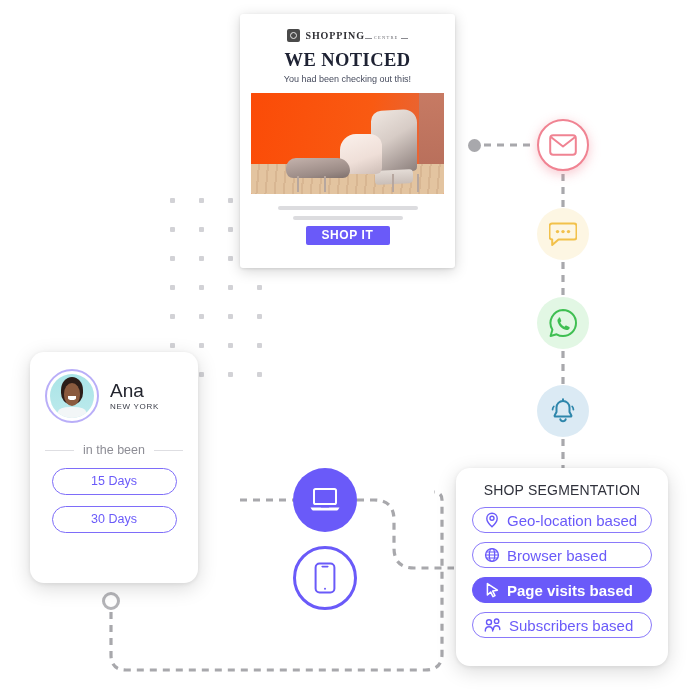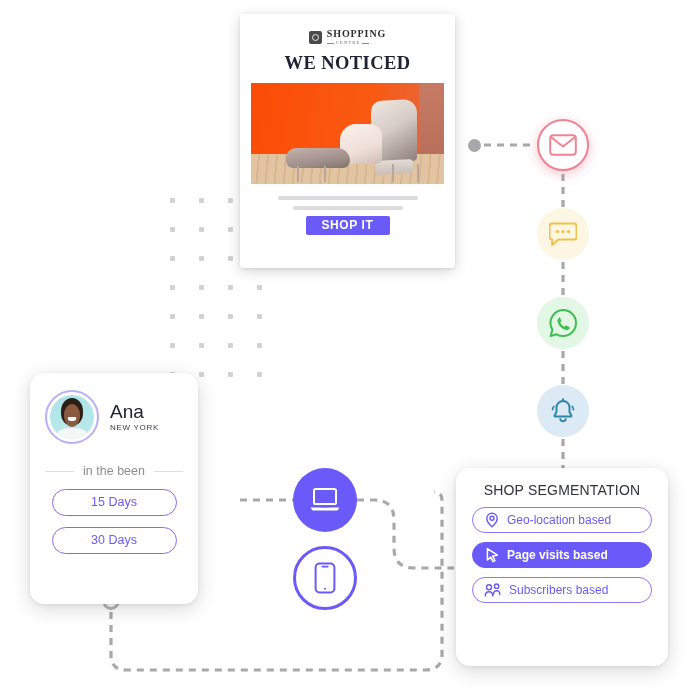--- a/index.html
+++ b/index.html
@@ -36,21 +36,21 @@
     background: #ffffff; border-radius: 3px;
     box-shadow: 0 3px 14px rgba(0,0,0,.17), 0 1px 3px rgba(0,0,0,.10);
     overflow: hidden;
   }
   .brand-row { display: flex; align-items: center; justify-content: center; gap: 5px; margin-top: 15px; }
   .brand-mark {
     width: 13px; height: 13px; border-radius: 2px; background: #4a4a4a;
     display: flex; align-items: center; justify-content: center;
   }
   .brand-mark span { width: 7px; height: 7px; border-radius: 50%; border: 1.5px solid #e8e8e8; }
-  .brand-text { display: flex; flex-direction: column; align-items: flex-start; line-height: 1; }
+  .brand-text { display: flex; flex-direction: row; align-items: flex-end; line-height: 1; }
   .brand-name { font-size: 10px; letter-spacing: .9px; color: #2e2e33; font-family: "Liberation Serif", serif; font-weight: 700; }
   .brand-sub { font-size: 4.5px; letter-spacing: 1.2px; color: #6a6a70; margin-top: 1.5px;
                font-family: "Liberation Serif", serif; position: relative; padding: 0 9px; }
   .brand-sub::before, .brand-sub::after {
     content: ""; position: absolute; top: 50%; width: 7px; height: 1px; background: #8a8a90;
   }
   .brand-sub::before { left: 0; } .brand-sub::after { right: 0; }
 
   .headline { text-align: center; font-size: 18.5px; font-weight: 700; color: #1e2233;
               letter-spacing: .4px; margin-top: 8px; font-family: "Liberation Serif", serif; }
@@ -97,21 +97,21 @@
   .chan.push  { left: 537px; top: 385px; background:#dbeaf4; }
 
   
   .device { position: absolute; width: 64px; height: 64px; border-radius: 50%;
             display:flex; align-items:center; justify-content:center; }
   .device.laptop { left: 293px; top: 468px; background:#6a5af9; }
   .device.mobile { left: 293px; top: 546px; background:#fff; border: 3px solid #6a5af9; }
 
   
   .person-card {
-    position:absolute; left: 30px; top: 373px; width: 168px; height: 231px;
+    position:absolute; left: 30px; top: 352px; width: 168px; height: 231px;
     background:#fff; border-radius: 14px;
     box-shadow: 0 5px 20px rgba(0,0,0,.15), 0 1px 4px rgba(0,0,0,.08);
     padding: 14px 15px;
   }
   .person-row { display:flex; align-items:center; gap: 11px; margin-top: 3px; }
   .avatar { width: 54px; height: 54px; border-radius:50%; border: 2px solid #b9aef8;
             padding: 3px; flex: none; }
   .avatar-inner { width:100%; height:100%; border-radius:50%; overflow:hidden; position:relative;
                   background: linear-gradient(#a9e4e7,#bdeaec); }
   .av-hair { position:absolute; left:24%; top:6%; width:52%; height:62%; border-radius:50% 50% 42% 42%; background:#2c1d18; }
@@ -136,21 +136,21 @@
   .seg-panel {
     position:absolute; left: 456px; top: 468px; width: 212px; height: 198px;
     background:#fff; border-radius: 14px;
     box-shadow: 0 5px 20px rgba(0,0,0,.15), 0 1px 4px rgba(0,0,0,.08);
     padding: 14px 16px;
   }
   .seg-title { font-size: 14px; color:#30323c; text-align:center; letter-spacing: .2px; }
   .seg-pill {
     display:flex; align-items:center; gap: 7px; height: 26px; margin-top: 9px;
     border: 1.5px solid #8a79fa; border-radius: 14px; padding: 0 11px;
-    color:#6a5af9; font-size: 12px; background:#fff; cursor:pointer;
+    color:#6a5af9; font-size: 15px; background:#fff; cursor:pointer;
     font-family:"Liberation Sans",sans-serif;
   }
   .seg-pill.active { background:#6a5af9; border-color:#6a5af9; color:#fff;font-weight:bold; }
   .seg-pill svg { flex: none; }
 </style>
 </head>
 <body>
 
 <div id="stage">
 
@@ -206,20 +206,21 @@
       <span class="brand-mark">
           <span></span>
         </span>
       <span class="brand-text">
         <span class="brand-name">SHOPPING</span>
         <span class="brand-sub">CENTRE</span>
       </span>
     </div>
 
     <div class="headline">WE NOTICED</div>
+    <div class="subline">You had been checking out this!</div>
 
     <div class="hero">
       <div class="hero-wall"></div>
       <div class="hero-wall-right"></div>
       <div class="hero-floor"></div>
       <div class="chair-a"></div>
       <div class="chair-b"></div>
       <div class="ottoman"></div>
       <div class="leg" style="left:24%; height:16%;"></div>
       <div class="leg" style="left:38%; height:16%;"></div>
@@ -314,20 +315,28 @@
     <div class="seg-title">SHOP SEGMENTATION</div>
 
     <div class="seg-pill">
       <svg width="16" height="16" viewBox="0 0 16 16">
         <path d="M8,1.2 c3,0 5.2,2.3 5.2,5.2 c0,3.6 -5.2,8.4 -5.2,8.4 S2.8,10 2.8,6.4 C2.8,3.5 5,1.2 8,1.2 Z" fill="none" stroke="#6a5af9" stroke-width="1.4"></path>
         <circle cx="8" cy="6.3" r="2" fill="none" stroke="#6a5af9" stroke-width="1.4"></circle>
       </svg>
       <span>Geo-location based</span>
     </div>
 
+    <div class="seg-pill">
+      <svg width="16" height="16" viewBox="0 0 16 16">
+        <circle cx="8" cy="8" r="6.4" fill="none" stroke="#6a5af9" stroke-width="1.4"></circle>
+        <ellipse cx="8" cy="8" rx="2.7" ry="6.4" fill="none" stroke="#6a5af9" stroke-width="1.3"></ellipse>
+        <path d="M1.8,8 H14.2 M2.7,5 H13.3 M2.7,11 H13.3" stroke="#6a5af9" stroke-width="1.2"></path>
+      </svg>
+      <span>Browser based</span>
+    </div>
 
     <div class="seg-pill active">
       <svg width="16" height="16" viewBox="0 0 16 16">
         <path d="M3.4,1.6 L13.4,8.2 L8.7,9.1 L11,13.6 L9,14.6 L6.7,10.1 L3.4,13 Z" fill="none" stroke="#ffffff" stroke-width="1.5" stroke-linejoin="round"></path>
       </svg>
       <span>Page visits based</span>
     </div>
 
     <div class="seg-pill">
       <svg width="18" height="16" viewBox="0 0 18 16">

